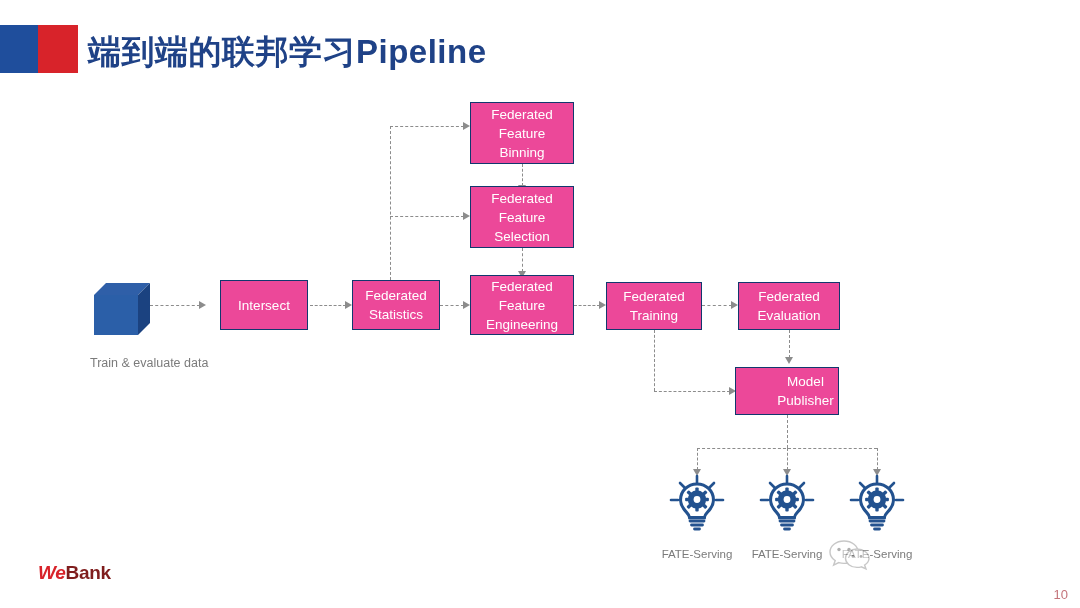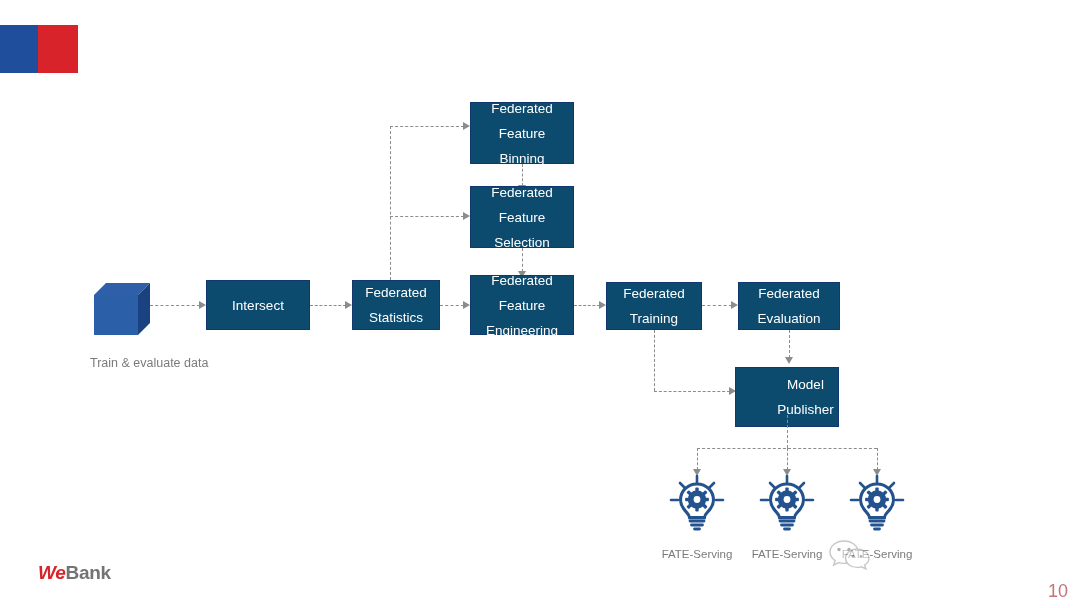--- a/index.html
+++ b/index.html
@@ -52,25 +52,25 @@
     font-weight: bold;
     color: #1F4287;
     letter-spacing: 0.5px;
     white-space: nowrap;
     line-height: 44px;
   }
 
   
   .node {
     position: absolute;
-    background: #0c4a6e;
+    background: #ec4899;
     border: 1px solid #11386E;
     color: #ffffff;
     font-size: 13.5px;
-    line-height: 25px;
+    line-height: 19px;
     text-align: center;
     display: flex;
     align-items: center;
     justify-content: center;
     box-sizing: border-box;
     padding: 2px 4px;
     white-space: pre-line;
   }
 
   
@@ -134,27 +134,27 @@
   
   #webank-logo {
     position: absolute;
     left: 38px;
     top: 562px;
     font-size: 19px;
     font-weight: bold;
     letter-spacing: -0.3px;
   }
   #webank-logo .we { color: #D8232A; font-style: italic; text-align: right; }
-  #webank-logo .bank { color: #737373; }
+  #webank-logo .bank { color: #7f1d1d; }
 
   #page-number {
     position: absolute;
     right: 12px;
     bottom: 6px;
-    font-size: 18px;
+    font-size: 13px;
     color: #C4747A;
   }
 
   
   #watermark {
     position: absolute;
     left: 828px;
     top: 538px;
     display: flex;
     align-items: center;
@@ -175,34 +175,35 @@
 </style>
 </head>
 <body>
 
 <div id="slide">
 
   <div id="header-logo">
     <div class="bar-blue"></div>
     <div class="bar-red"></div>
   </div>
+  <div id="slide-title">端到端的联邦学习Pipeline</div>
 
   <div id="data-cube">
     <svg width="56" height="52" viewBox="0 0 56 52">
       <polygon points="0,12 12,0 56,0 44,12" fill="#2F5FA8"></polygon>
       <polygon points="44,12 56,0 56,40 44,52" fill="#1B4280"></polygon>
       <polygon points="0,12 44,12 44,52 0,52" fill="#2B5FA8"></polygon>
     </svg>
   </div>
   <div class="caption" style="left:57px; top:356px;">Train &amp; evaluate data</div>
 
   <div class="conn-h" style="left:150px; top:305px; width:50px;"></div>
   <div class="arrow-r" style="left:199px; top:300.5px;"></div>
 
-  <div class="node" style="left:206px; top:280px; width:104px; height:50px;">Intersect</div>
+  <div class="node" style="left:220px; top:280px; width:88px; height:50px;">Intersect</div>
 
   <div class="conn-h" style="left:310px; top:305px; width:36px;"></div>
   <div class="arrow-r" style="left:345px; top:300.5px;"></div>
 
   <div class="node" style="left:352px; top:280px; width:88px; height:50px;">Federated
 Statistics</div>
 
   <div class="conn-h" style="left:440px; top:305px; width:24px;"></div>
   <div class="arrow-r" style="left:463px; top:300.5px;"></div>
 
@@ -244,21 +245,21 @@
   <div class="node" style="left:738px; top:282px; width:102px; height:48px;">Federated
 Evaluation</div>
 
   <div class="conn-v" style="left:654px; top:330px; height:61px;"></div>
   <div class="conn-h" style="left:654px; top:391px; width:76px;"></div>
   <div class="arrow-r" style="left:729px; top:386.5px;"></div>
 
   <div class="conn-v" style="left:789px; top:330px; height:28px;"></div>
   <div class="arrow-d" style="left:784.5px; top:357px;"></div>
 
-  <div class="node" style="left:735px; top:367px; width:104px; height:60px;padding-left:41px;">Model
+  <div class="node" style="left:735px; top:367px; width:104px; height:48px;padding-left:41px;">Model
 Publisher</div>
 
   <div class="conn-v" style="left:787px; top:415px; height:33px;"></div>
   <div class="conn-h" style="left:697px; top:448px; width:180px;"></div>
   <div class="conn-v" style="left:697px; top:448px; height:22px;"></div>
   <div class="arrow-d" style="left:692.5px; top:469px;"></div>
   <div class="conn-v" style="left:787px; top:448px; height:22px;"></div>
   <div class="arrow-d" style="left:782.5px; top:469px;"></div>
   <div class="conn-v" style="left:877px; top:448px; height:22px;"></div>
   <div class="arrow-d" style="left:872.5px; top:469px;"></div>

